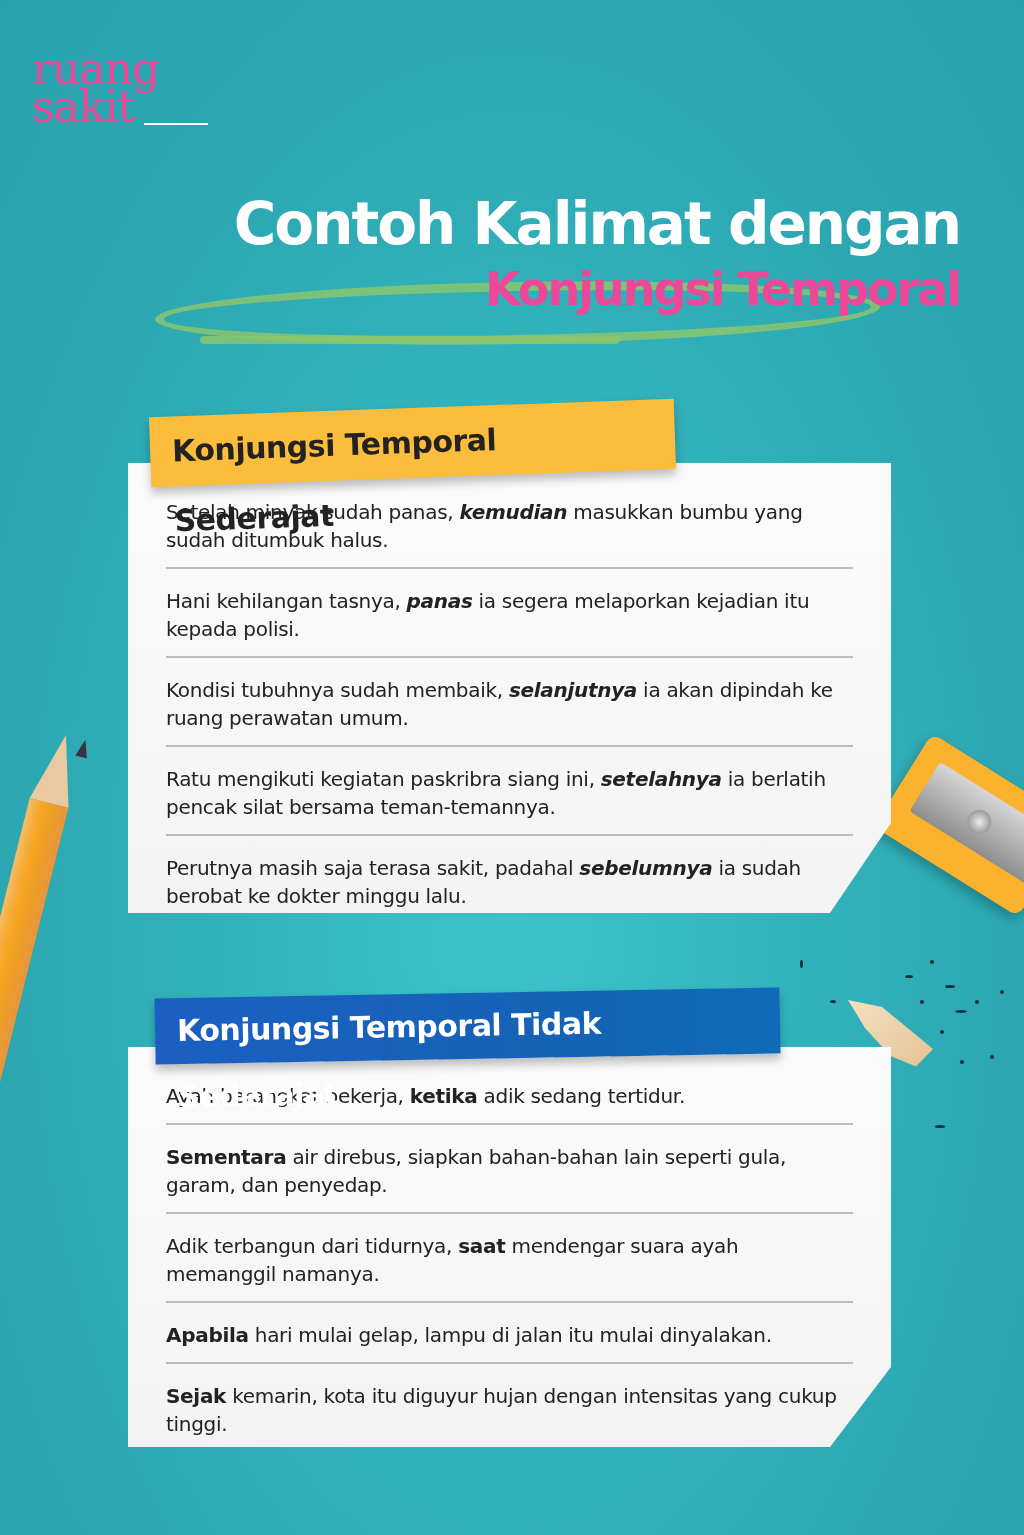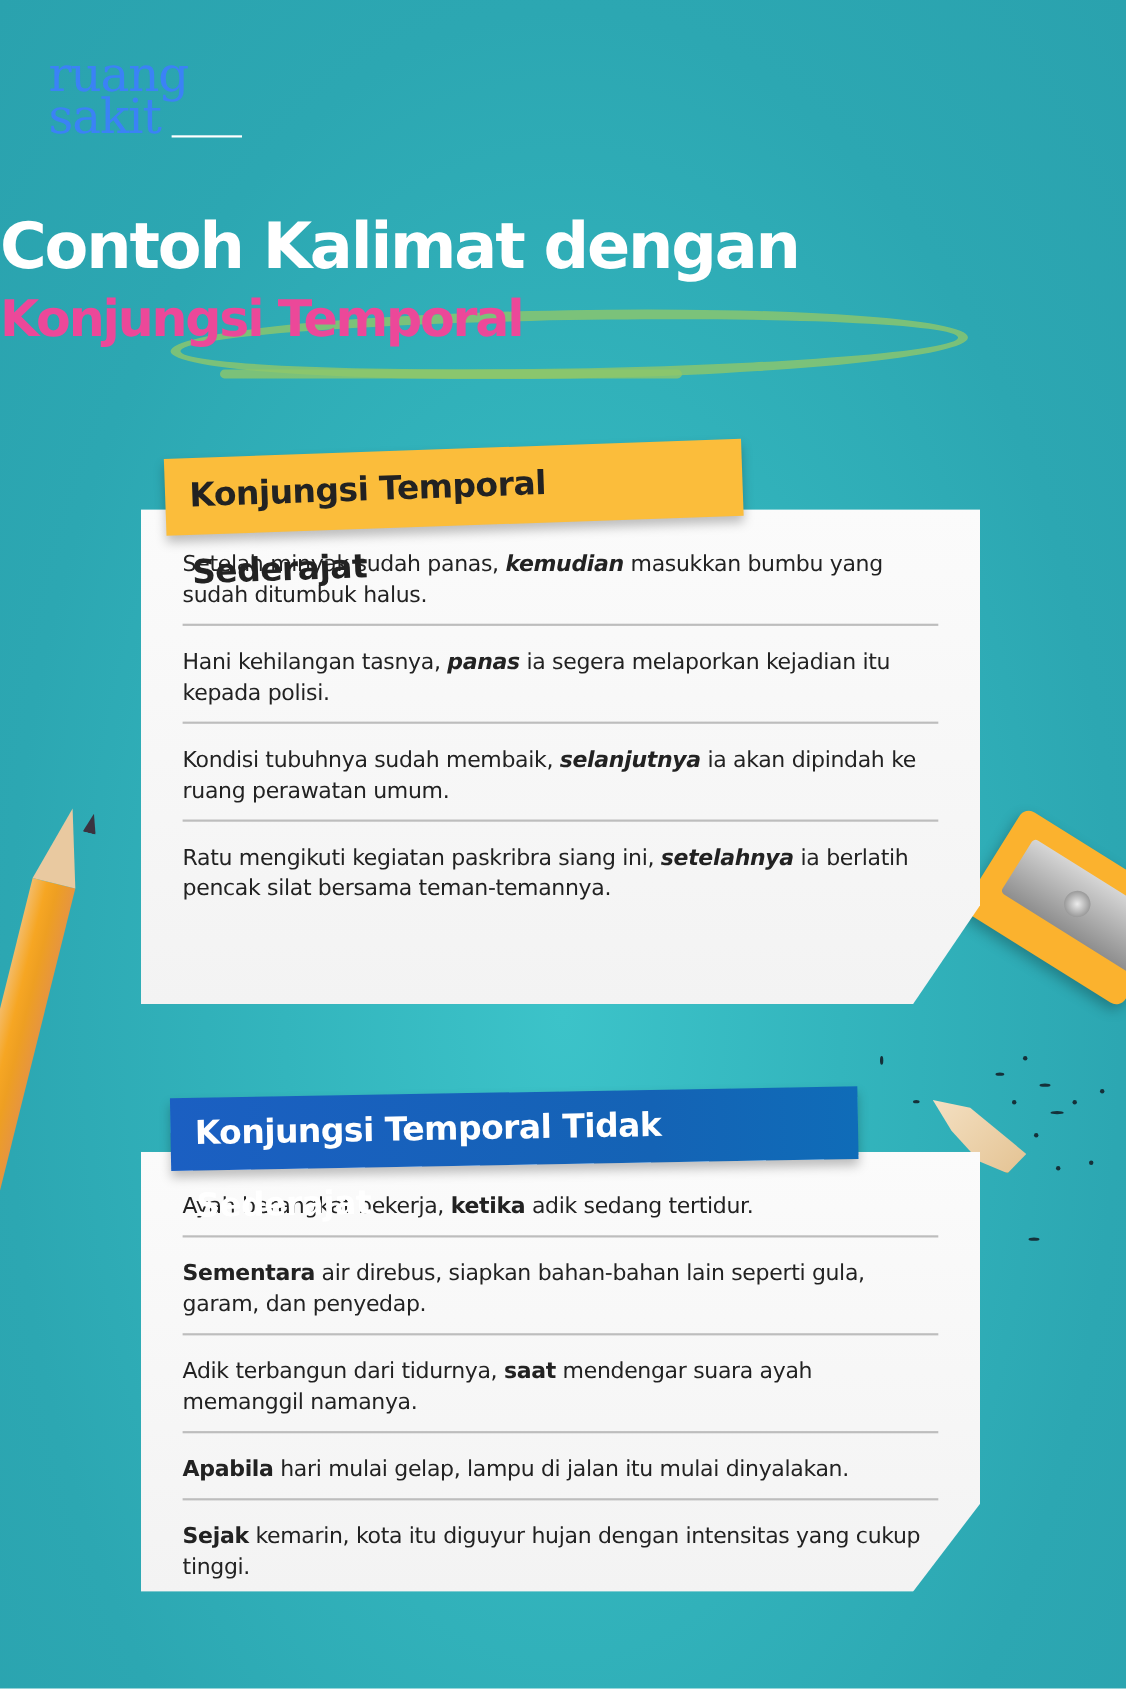--- a/index.html
+++ b/index.html
@@ -3,31 +3,31 @@
 <meta charset="utf-8">
 <style>
   * { box-sizing: border-box; margin: 0; padding: 0; }
   html, body { width: 1024px; height: 1535px; overflow: hidden; }
   body {
     position: relative;
     font-family: "Liberation Sans", sans-serif;
     background: radial-gradient(ellipse at 50% 60%, #3cc3c9 0%, #33b5bd 35%, #2ca7b2 70%, #2aa2ae 100%);
   }
   .logo {
-    position: absolute; left: 44px; top: 50px;
-    color: #3b82f6;
+    position: absolute; left: 32px; top: 50px;
+    color: #ec4899;
     font-family: "DejaVu Serif", serif;
     font-size: 44px; line-height: 38px; letter-spacing: -1px;
   }
   .logo span { display: block; }
   .logo .underline {
     position: absolute; left: 112px; top: 73px; width: 64px; height: 2px; background: #ffffff;
   }
   .title {
-    position: absolute; left: 0; width: 960px; text-align: left;
+    position: absolute; left: 0; width: 960px; text-align: right;
     font-family: "DejaVu Sans", sans-serif; font-weight: bold;
     letter-spacing: -2px;
   }
   .title-line1 { top: 190px; color: #ffffff; font-size: 58px; }
   .title-line2 { top: 262px; color: #ec4899; font-size: 46px; z-index: 2; }
   .scribble {
     position: absolute; left: 155px; top: 282px; width: 725px; height: 62px;
     border: 9px solid #8fc76a; border-radius: 50%;
     opacity: 0.8; transform: rotate(-1deg);
   }
@@ -143,20 +143,21 @@
   <div class="dust" style="left:935px;top:1125px;width:10px;height:3px"></div>
   <div class="dust" style="left:1000px;top:990px"></div>
 </div>
 
 <div class="card card1">
   <div class="card-inner">
     <div class="item"><span>Setelah minyak sudah panas, </span><b class="it">kemudian</b><span> masukkan bumbu yang sudah ditumbuk halus.</span></div>
     <div class="item"><span>Hani kehilangan tasnya, </span><b class="it">panas</b><span> ia segera melaporkan kejadian itu kepada polisi.</span></div>
     <div class="item"><span>Kondisi tubuhnya sudah membaik, </span><b class="it">selanjutnya</b><span> ia akan dipindah ke ruang perawatan umum.</span></div>
     <div class="item"><span>Ratu mengikuti kegiatan paskribra siang ini, </span><b class="it">setelahnya</b><span> ia berlatih pencak silat bersama teman-temannya.</span></div>
+    <div class="item"><span>Perutnya masih saja terasa sakit, padahal </span><b class="it">sebelumnya</b><span> ia sudah berobat ke dokter minggu lalu.</span></div>
   </div>
 </div>
 <div class="tag tag1">Konjungsi Temporal Sederajat</div>
 
 <div class="card card2">
   <div class="card-inner">
     <div class="item"><span>Ayah berangkat bekerja, </span><b>ketika</b><span> adik sedang tertidur.</span></div>
     <div class="item"><span></span><b>Sementara</b><span> air direbus, siapkan bahan-bahan lain seperti gula, garam, dan penyedap.</span></div>
     <div class="item"><span>Adik terbangun dari tidurnya, </span><b>saat</b><span> mendengar suara ayah memanggil namanya.</span></div>
     <div class="item"><span></span><b>Apabila</b><span> hari mulai gelap, lampu di jalan itu mulai dinyalakan.</span></div>

